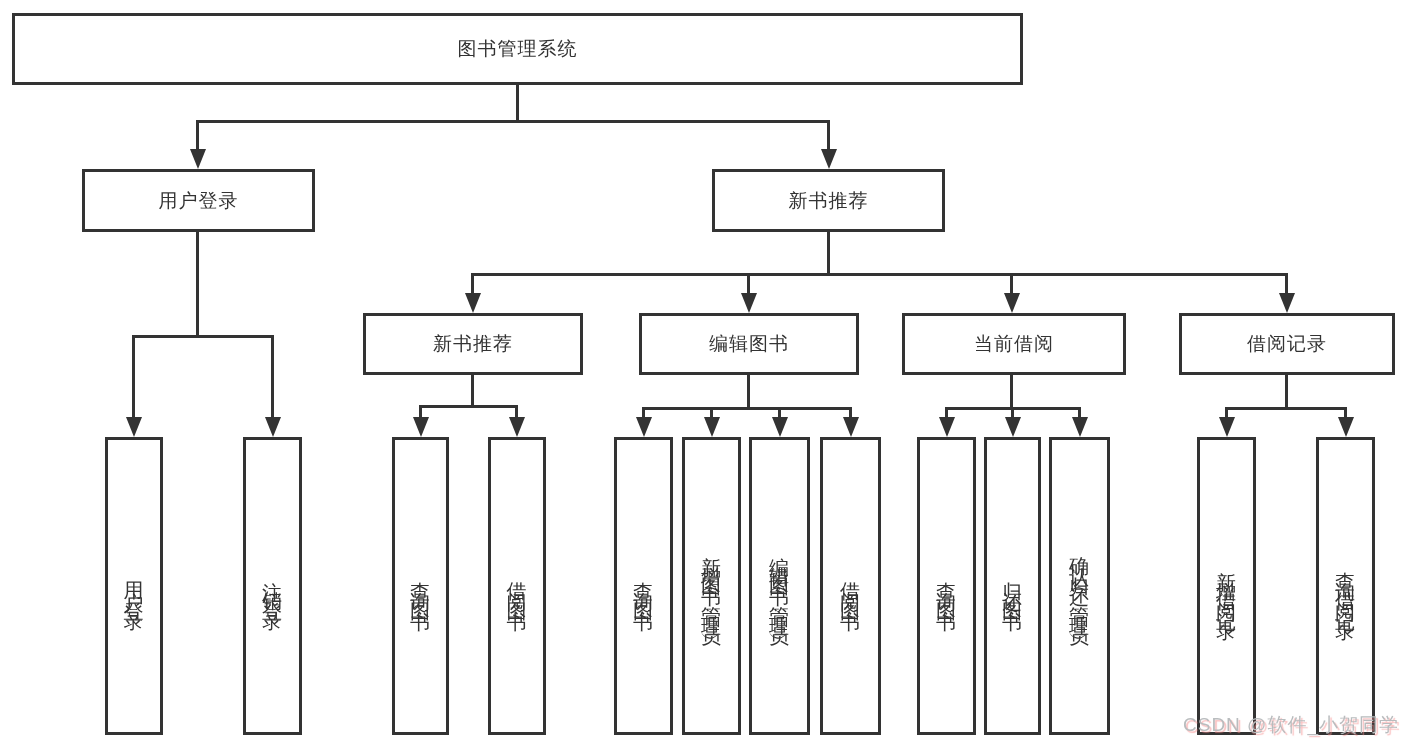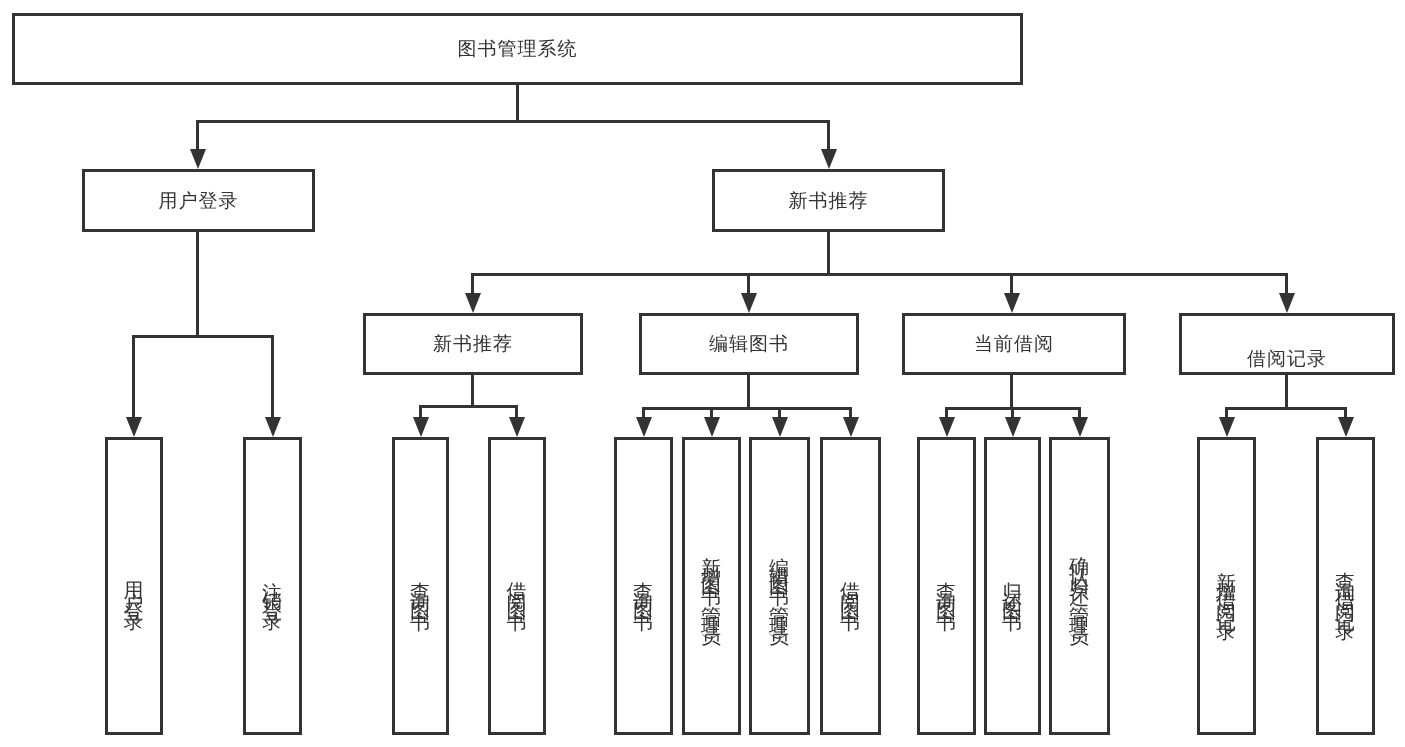--- a/index.html
+++ b/index.html
@@ -97,21 +97,21 @@
   </div>
 
   <div class="hbox" style="left:639px; top:313px; width:220px; height:62px;">
     <span>编辑图书</span>
   </div>
 
   <div class="hbox" style="left:902px; top:313px; width:224px; height:62px;">
     <span>当前借阅</span>
   </div>
 
-  <div class="hbox" style="left:1179px; top:313px; width:216px; height:62px;align-items:flex-end;">
+  <div class="hbox" style="left:1179px; top:313px; width:216px; height:62px;">
     <span>借阅记录</span>
   </div>
 
   <div class="vbox" style="left:105px; width:58px;">
     <span class="vtext">用户登录</span>
   </div>
   <div class="vbox" style="left:243px; width:59px;">
     <span class="vtext">注销登录</span>
   </div>
 
@@ -185,14 +185,15 @@
   <div class="hline" style="left:945px; top:407px; width:136px;"></div>
   <div class="drop" style="left:945px; top:407px; height:10px;"></div>
   <div class="drop" style="left:1011px; top:407px; height:10px;"></div>
   <div class="drop" style="left:1078px; top:407px; height:10px;"></div>
 
   <div class="vline" style="left:1285px; top:375px; height:32px;"></div>
   <div class="hline" style="left:1225px; top:407px; width:122px;"></div>
   <div class="drop" style="left:1225px; top:407px; height:10px;"></div>
   <div class="drop" style="left:1344px; top:407px; height:10px;"></div>
 
+  <div class="watermark">CSDN @软件_小贺同学</div>
 
 </div>
 
 </body></html>

